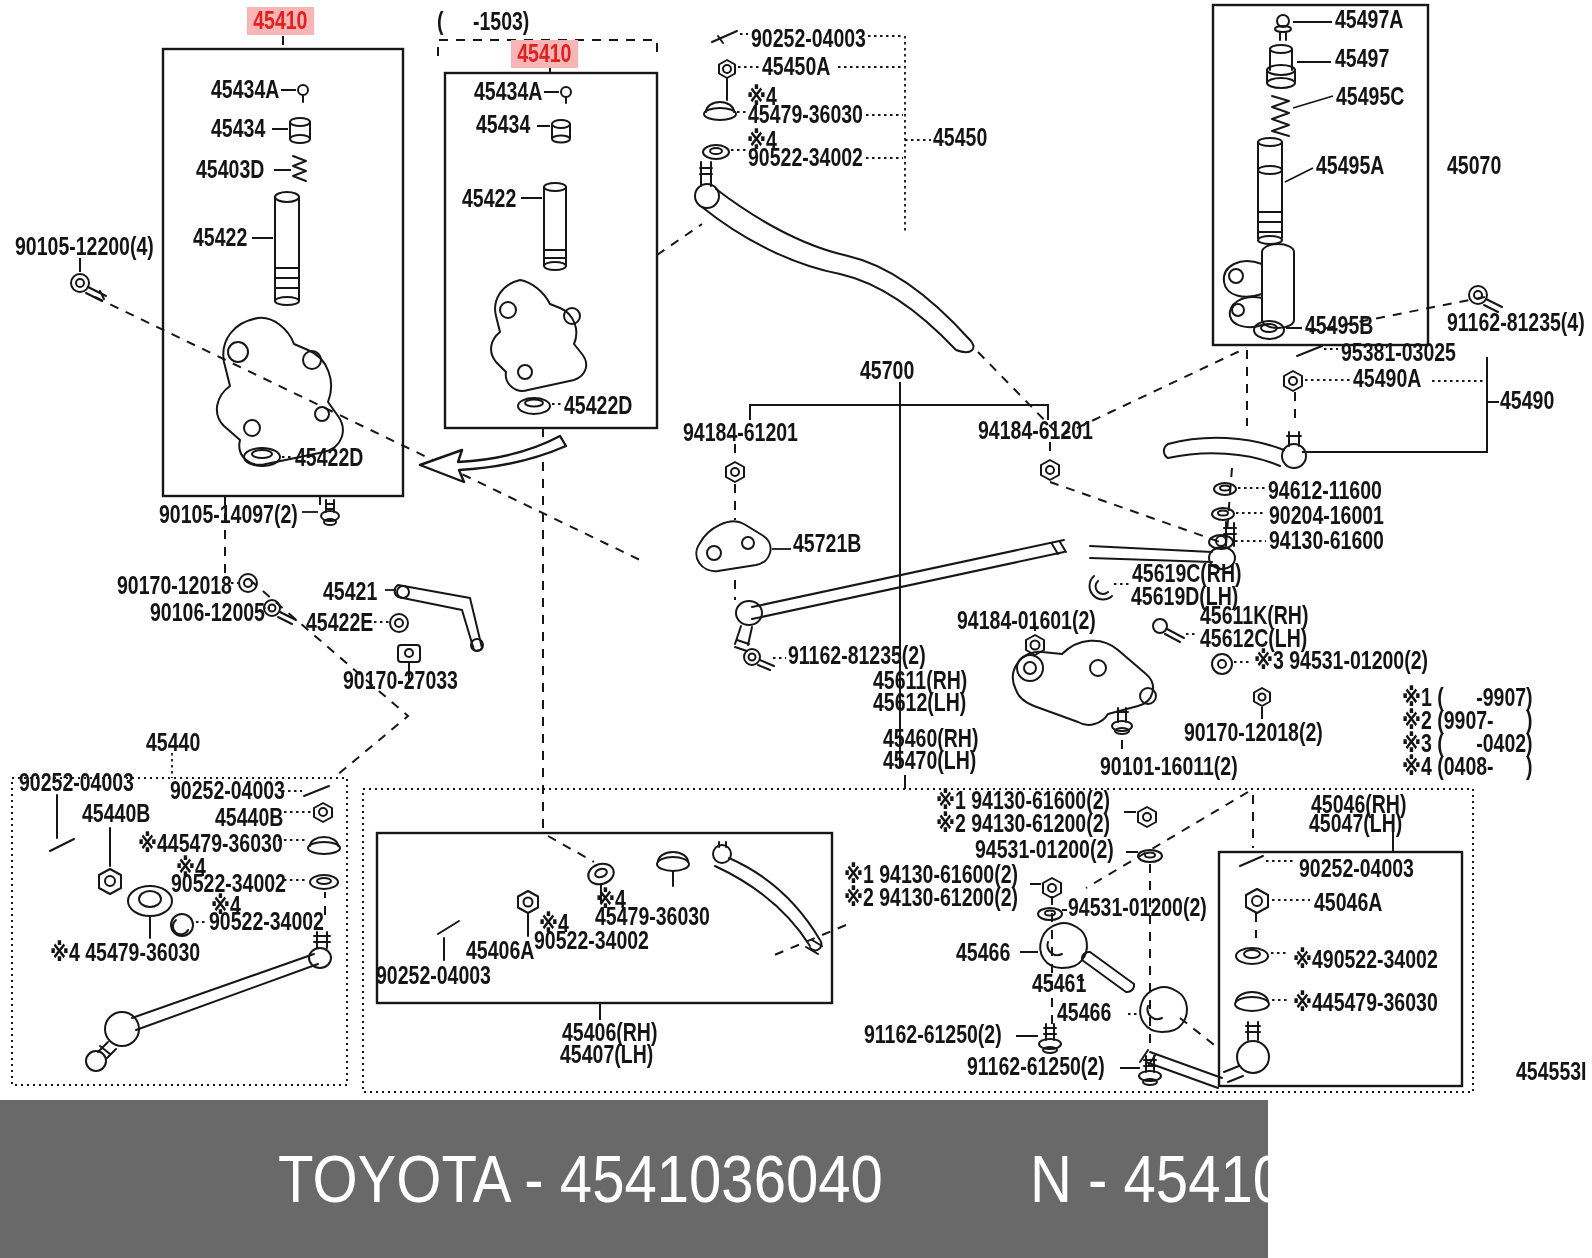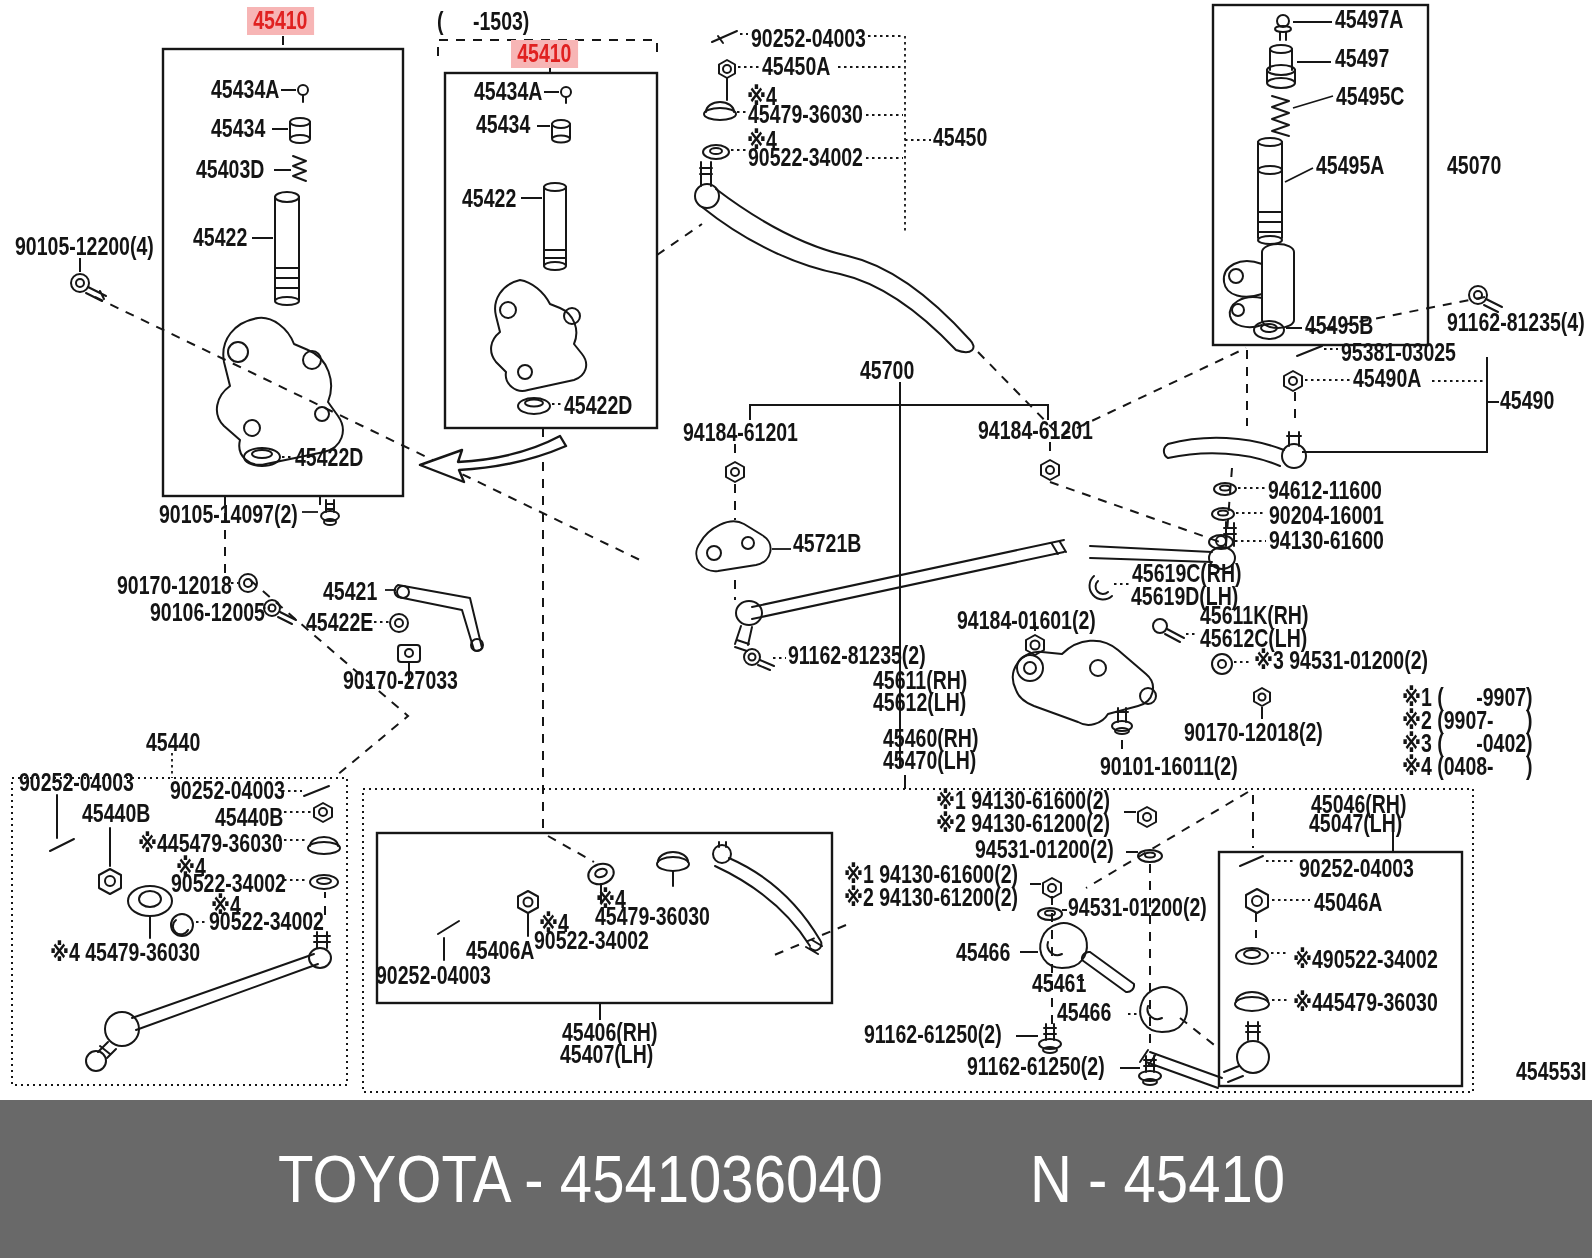--- a/index.html
+++ b/index.html
@@ -10,21 +10,21 @@
   .bxd{fill:none;stroke:#161616;stroke-width:2;stroke-dasharray:2 4;}
   .ln{fill:none;stroke:#161616;stroke-width:2;}
   .lns{fill:none;stroke:#161616;stroke-width:1.8;}
   .lnd{fill:none;stroke:#161616;stroke-width:2;stroke-dasharray:9 8;}
   .lndt{fill:none;stroke:#161616;stroke-width:1.8;stroke-dasharray:2.5 3.5;}
   .pt{fill:none;stroke:#161616;stroke-width:2;stroke-linecap:round;stroke-linejoin:round;}
   .ptf{fill:#ffffff;stroke:#161616;stroke-width:2.4;stroke-linejoin:round;}
   .lbl{position:absolute;font-weight:700;font-size:25px;line-height:22px;color:#141414;
        transform:scaleX(0.78);transform-origin:0 0;white-space:pre;}
   .lbl.hl{background:#f7b5b5;color:#e02120;padding:2px 8px 4px;}
-  #footer{position:absolute;left:0;top:1100px;width:1592px;height:158px;background:#696969;}
+  #footer{position:absolute;left:0;top:1100px;width:1268px;height:158px;background:#696969;}
   #footer span{position:absolute;top:0;color:#ffffff;font-weight:400;font-size:66px;line-height:158px;
        transform:scaleX(0.88);transform-origin:0 0;white-space:pre;}
 </style>
 </head>
 <body>
 
 <div id="stage">
 
   <svg id="art" width="1592" height="1258" viewBox="0 0 1592 1258">
 

